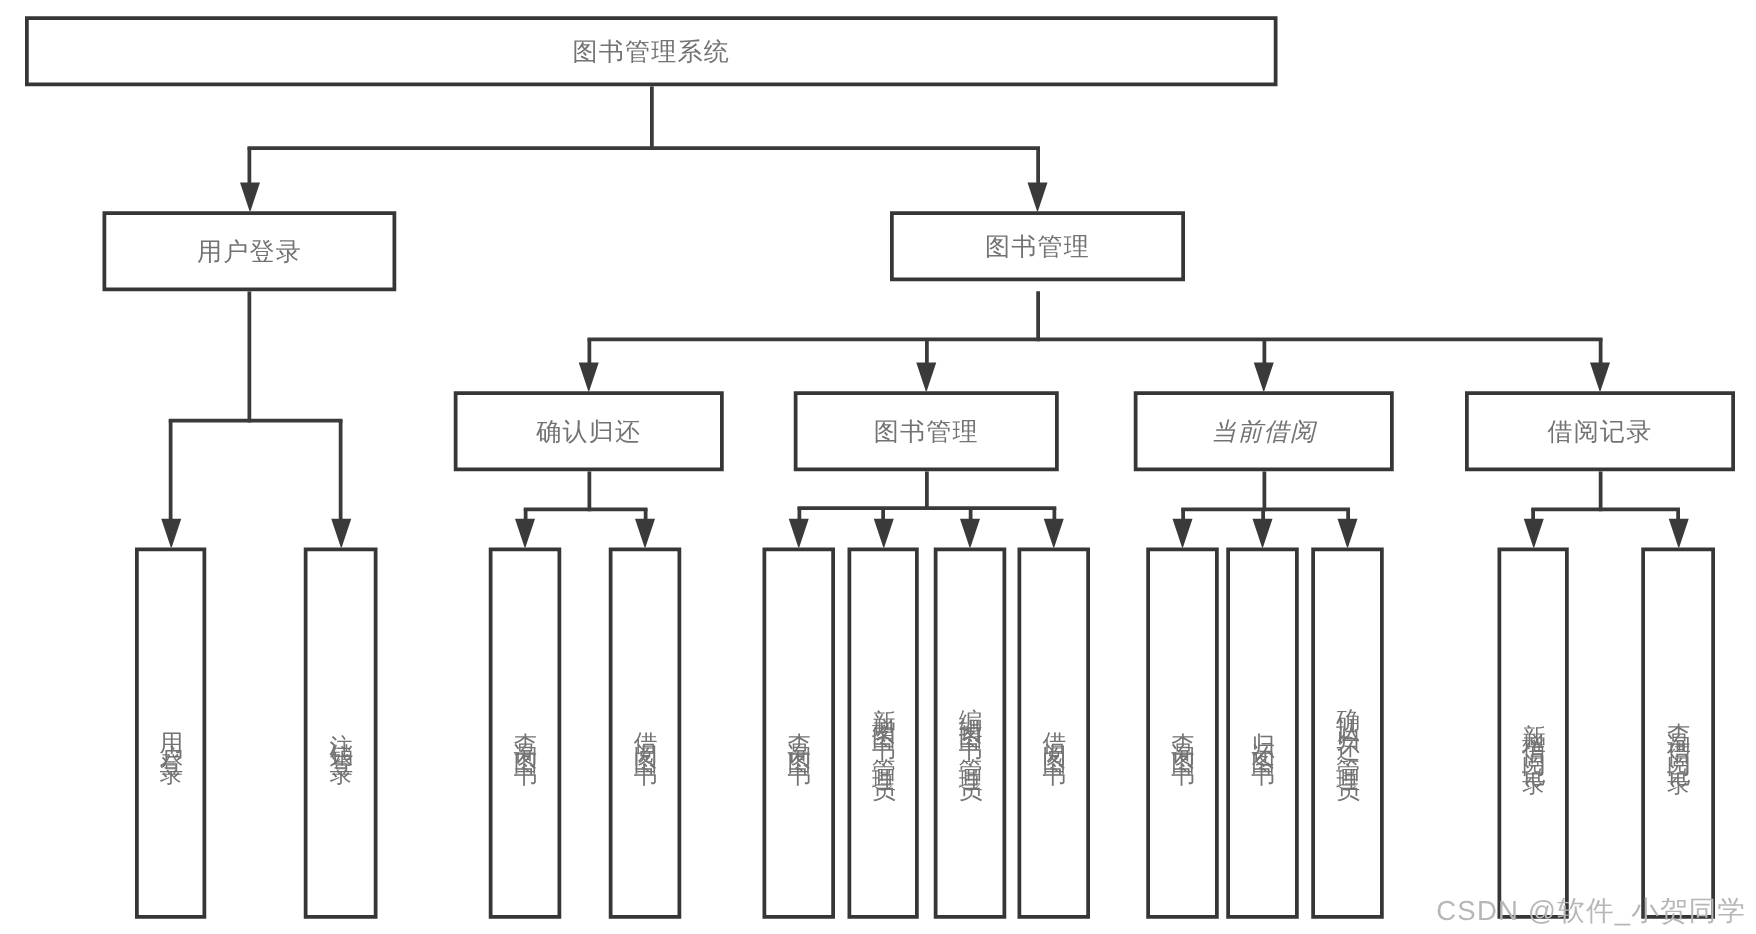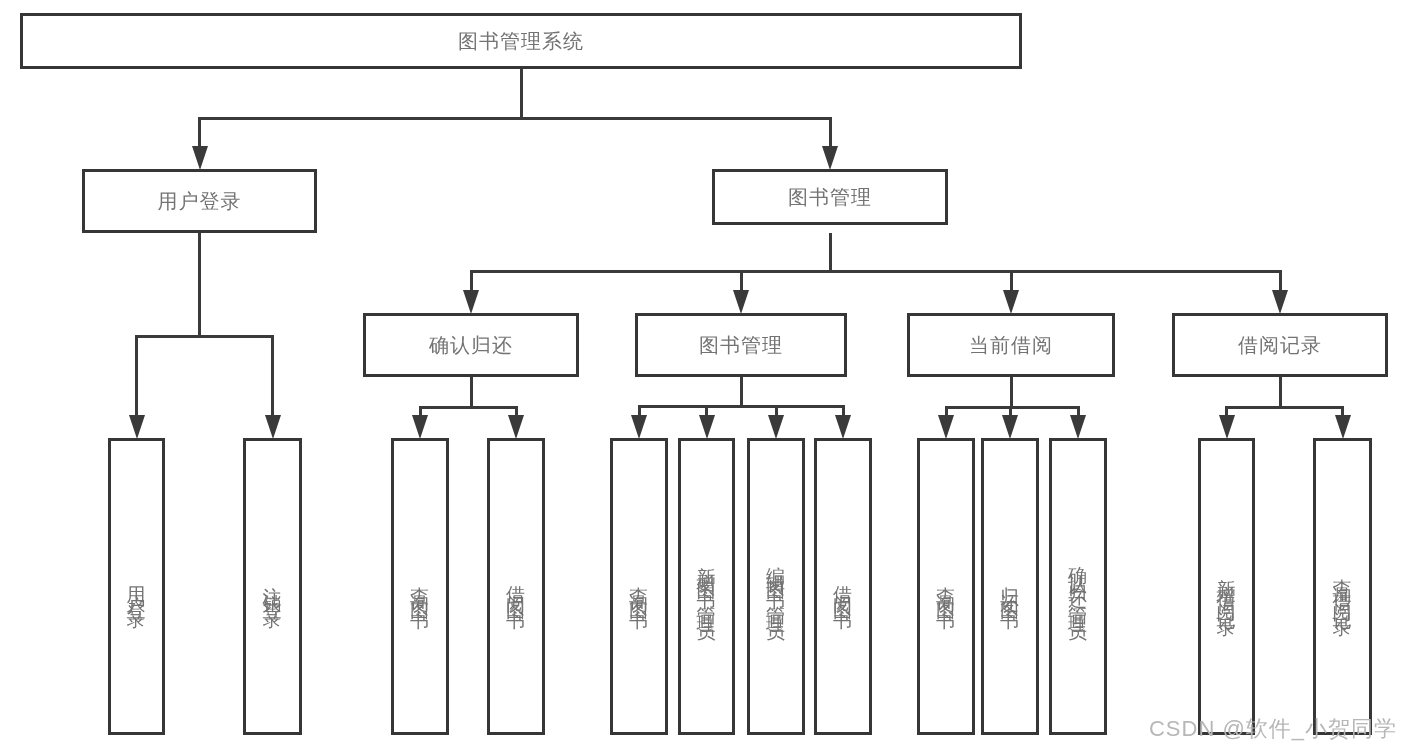--- a/index.html
+++ b/index.html
@@ -120,21 +120,21 @@
       </div>
       <div class="node h" style="left: 712px; top: 169px; width: 236px; height: 56px;">
         <span class="lbl">图书管理</span>
       </div>
       <div class="node h" style="left: 363px; top: 313px; width: 216px; height: 64px;">
         <span class="lbl">确认归还</span>
       </div>
       <div class="node h" style="left: 635px; top: 313px; width: 212px; height: 64px;">
         <span class="lbl">图书管理</span>
       </div>
-      <div class="node h" style="left: 907px; top: 313px; width: 208px; height: 64px;">
+      <div class="node h" style="left: 907px; top: 313px; width: 208px; height: 64px; font-style: italic;">
         <span class="lbl">当前借阅</span>
       </div>
       <div class="node h" style="left: 1172px; top: 313px; width: 216px; height: 64px;">
         <span class="lbl">借阅记录</span>
       </div>
       <div class="node v" style="left: 108px; top: 438px; width: 57px; height: 297px;">
         <span class="lbl">用户登录</span>
       </div>
       <div class="node v" style="left: 243px; top: 438px; width: 59px; height: 297px;">
         <span class="lbl">注销登录</span>

